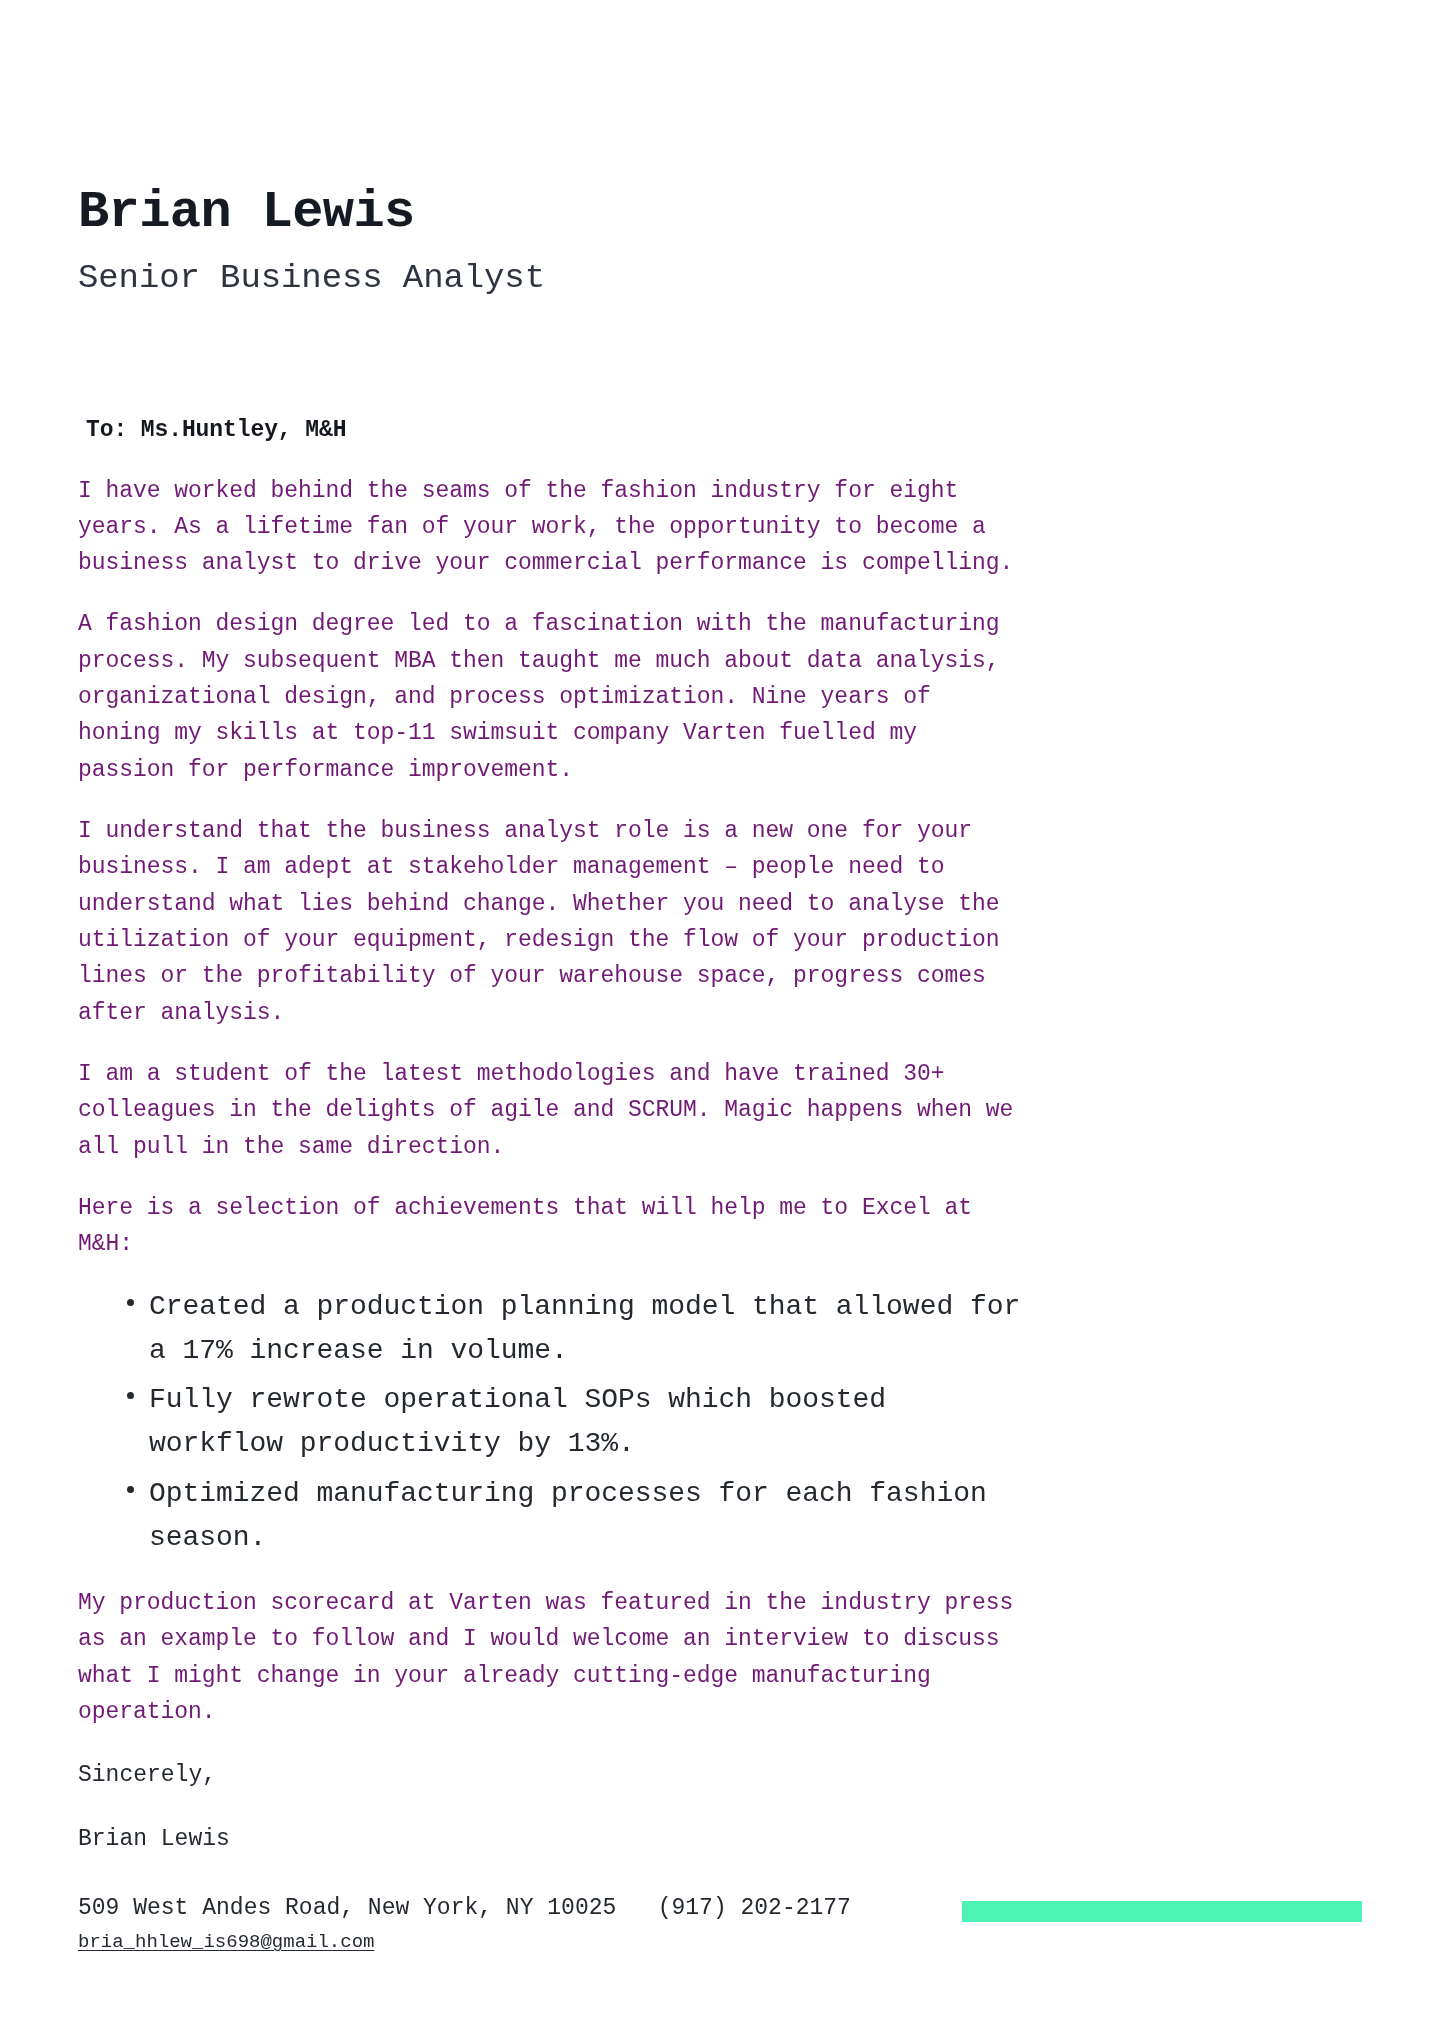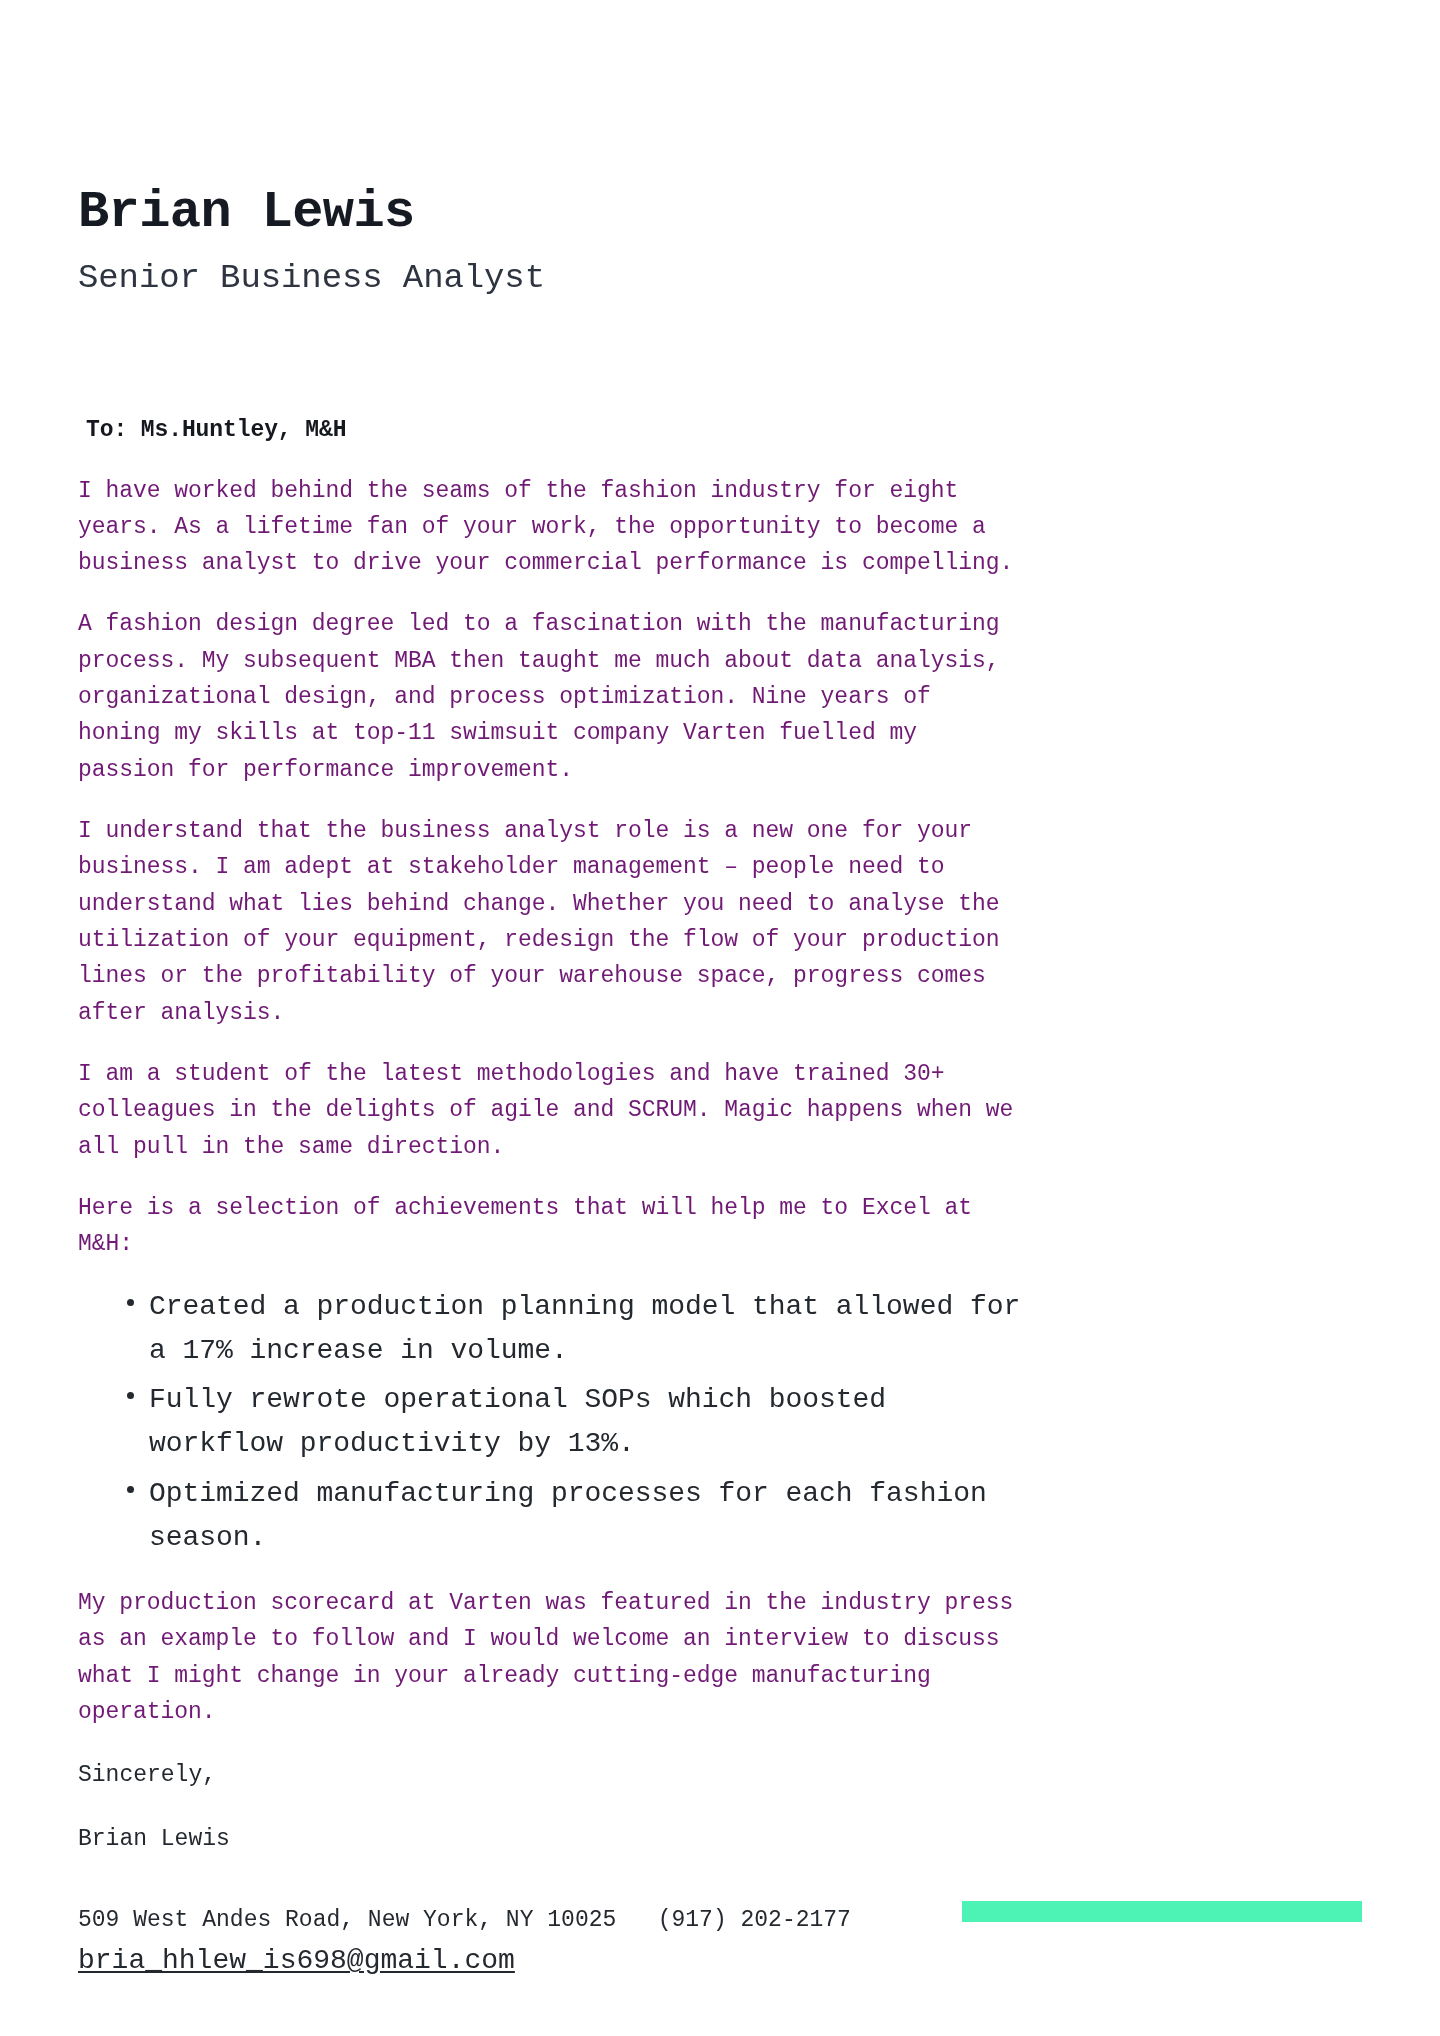--- a/index.html
+++ b/index.html
@@ -137,35 +137,35 @@
     position: absolute;
     left: 78px;
     bottom: 78px;
     width: 1284px;
     height: 70px;
   }
 
   .footer-contact {
     position: absolute;
     left: 0;
-    top: 16px;
+    top: 4px;
     width: 800px;
   }
 
   .contact-line {
     font-size: 23px;
     font-weight: 400;
     color: #24292f;
     line-height: 1.45;
     margin: 0;
     white-space: pre;
   }
 
   .contact-email {
-    font-size: 28px;
+    font-size: 19px;
     font-weight: 400;
     color: #24292f;
     line-height: 1.45;
     margin: 4px 0 0 0;
     text-decoration: underline;
     text-underline-offset: 3px;
     display: inline-block;
   }
 
   .footer-accent {

